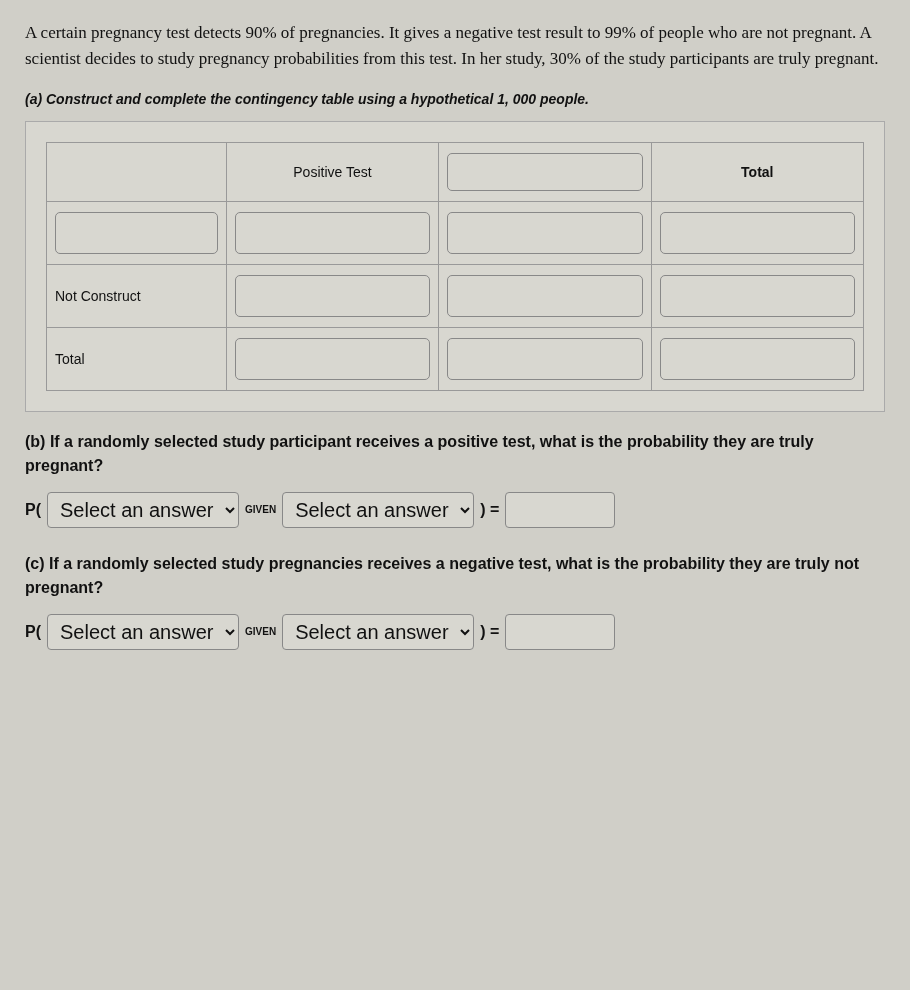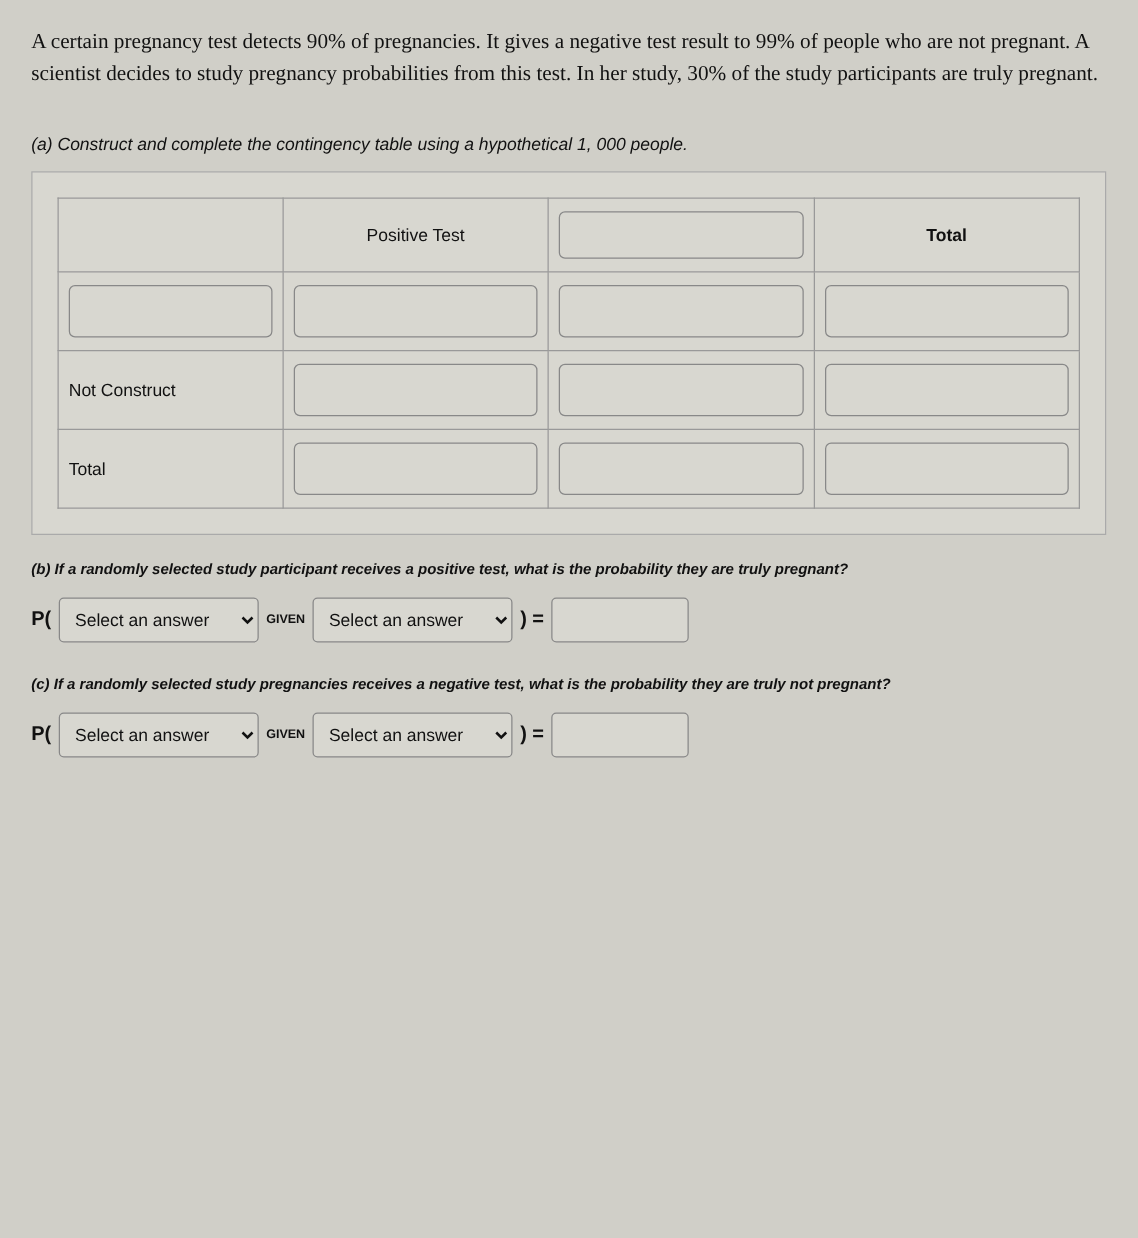--- a/index.html
+++ b/index.html
@@ -13,26 +13,26 @@
       font-family: Georgia, 'Times New Roman', serif;
       width: 910px;
       min-height: 990px;
       padding: 20px 25px;
       color: #111;
     }
 
     .problem-text {
       font-size: 17px;
       line-height: 1.55;
-      margin-bottom: 34px;
+      margin-bottom: 18px;
     }
 
     .part-label {
       font-size: 14px;
-      font-weight: normal;
+      font-weight: bold;
       font-style: italic;
       margin-bottom: 14px;
       font-family: Arial, sans-serif;
     }
 
     .table-container {
       background-color: #d8d7d0;
       border: 1px solid #aaa;
       margin-bottom: 18px;
       padding: 20px;
@@ -70,25 +70,24 @@
     .input-box {
       width: 100%;
       height: 42px;
       border: 1px solid #888;
       border-radius: 5px;
       background-color: #d8d7d0;
       display: block;
     }
 
     .part-b-text, .part-c-text {
-      font-size: 12px;
+      font-size: 16px;
       font-family: Arial, sans-serif;
       line-height: 1.5;
       margin-bottom: 14px;
-      font-style: italic;
       font-weight: bold;
       margin-top: 11px;
     }
 
     .prob-row {
       display: flex;
       align-items: center;
       gap: 6px;
       margin-bottom: 24px;
     }
@@ -104,21 +103,21 @@
       font-family: Arial, sans-serif;
       font-weight: bold;
     }
 
     .select-answer {
       height: 36px;
       padding: 4px 8px;
       border: 1px solid #888;
       border-radius: 4px;
       background-color: #d8d7d0;
-      font-size: 14px;
+      font-size: 20px;
       font-family: Arial, sans-serif;
       color: #111;
       cursor: pointer;
       appearance: auto;
       min-width: 160px;
     }
 
     .given-text {
       font-size: 10px;
       font-family: Arial, sans-serif;

